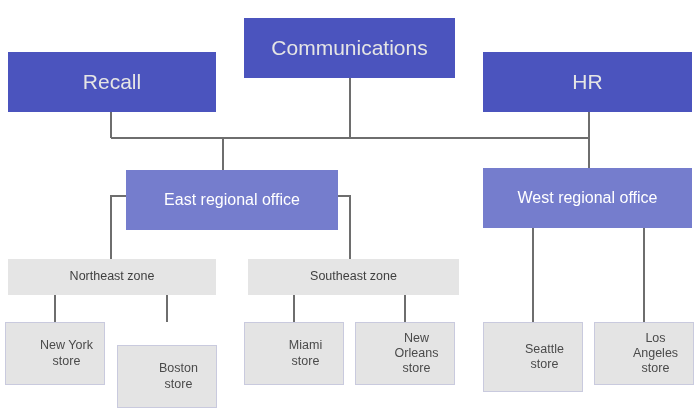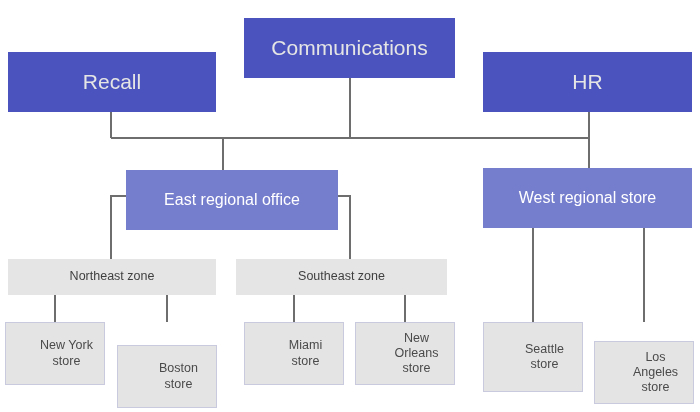--- a/index.html
+++ b/index.html
@@ -103,26 +103,26 @@
       <div class="node tier-exec" style="left: 244px; top: 18px; width: 211px; height: 60px;">
         <span class="node-label">Communications</span>
       </div>
       <div class="node tier-exec" style="left: 483px; top: 52px; width: 209px; height: 60px;">
         <span class="node-label">HR</span>
       </div>
       <div class="node tier-region" style="left: 126px; top: 170px; width: 212px; height: 60px;">
         <span class="node-label">East regional office</span>
       </div>
       <div class="node tier-region" style="left: 483px; top: 168px; width: 209px; height: 60px;">
-        <span class="node-label">West regional store</span>
+        <span class="node-label">West regional office</span>
       </div>
       <div class="node tier-zone" style="left: 8px; top: 259px; width: 208px; height: 36px;">
         <span class="node-label">Northeast zone</span>
       </div>
-      <div class="node tier-zone" style="left: 236px; top: 259px; width: 211px; height: 36px;">
+      <div class="node tier-zone" style="left: 248px; top: 259px; width: 211px; height: 36px;">
         <span class="node-label">Southeast zone</span>
       </div>
       <div class="node tier-store" style="left: 5px; top: 322px; width: 100px; height: 63px;">
         <span class="node-label">New York
 store</span>
       </div>
       <div class="node tier-store" style="left: 117px; top: 322px; width: 100px; height: 63px; margin-top: 23px;">
         <span class="node-label">Boston
 store</span>
       </div>
@@ -131,19 +131,19 @@
 store</span>
       </div>
       <div class="node tier-store" style="left: 355px; top: 322px; width: 100px; height: 63px;">
         <span class="node-label">New Orleans
 store</span>
       </div>
       <div class="node tier-store" style="left: 483px; top: 322px; width: 100px; height: 70px;">
         <span class="node-label">Seattle
 store</span>
       </div>
-      <div class="node tier-store" style="left: 594px; top: 341px; width: 100px; height: 63px;">
+      <div class="node tier-store" style="left: 594px; top: 322px; width: 100px; height: 63px;">
         <span class="node-label">Los Angeles
 store</span>
       </div>
     </div>
 
 </div>
 
 </body></html>

